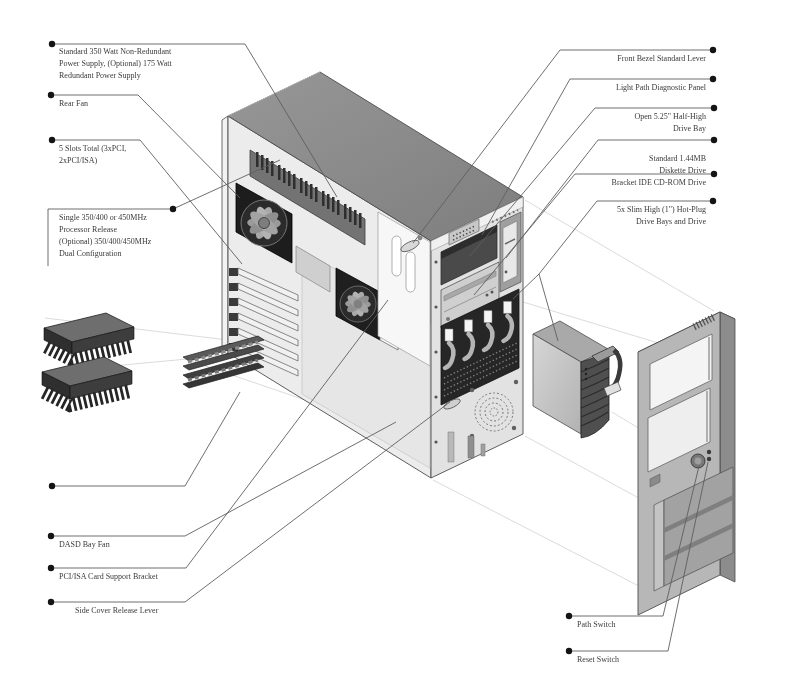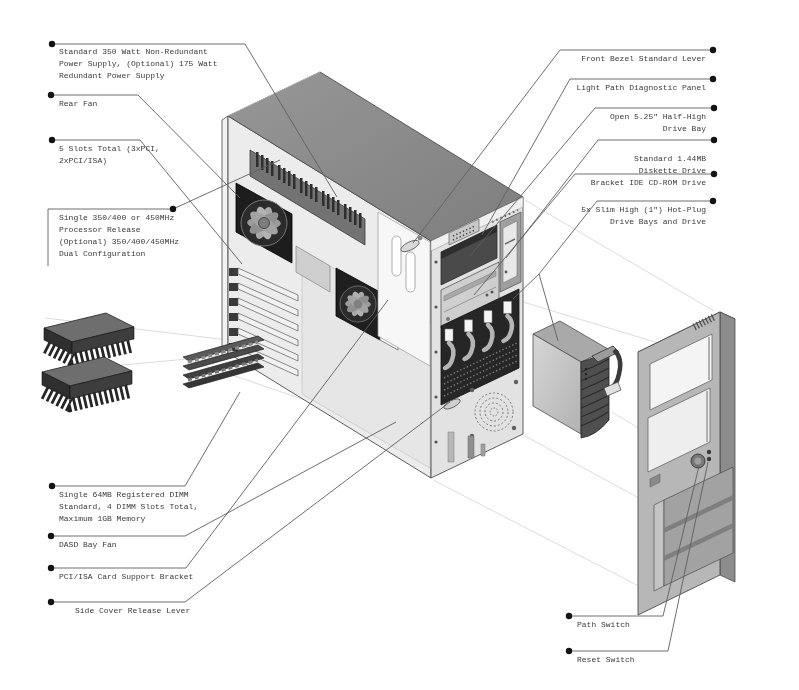--- a/index.html
+++ b/index.html
@@ -1,17 +1,17 @@
 <!DOCTYPE html>
 <html><head>
 <meta charset="utf-8">
 <style>
   html,body{margin:0;padding:0;background:#fff;}
   .canvas{position:relative;width:799px;height:690px;background:#ffffff;overflow:hidden;
-          font-family:Liberation Mono, monospace;}
+          font-family:Liberation Serif, serif;}
   svg{position:absolute;left:0;top:0;}
   .lbl{position:absolute;font-size:8px;line-height:12px;color:#3a3a3a;white-space:nowrap;}
   .lbl.right{text-align:right;}
 </style>
 </head>
 <body>
 <div class="canvas">
 
 <svg width="799" height="690" viewBox="0 0 799 690">
   <defs>
@@ -337,25 +337,20 @@
 <div class="lbl" style="left:59px;top:143px">
   <div>5 Slots Total (3xPCI,</div>
   <div>2xPCI/ISA)</div>
 </div>
 <div class="lbl" style="left:59px;top:212px">
   <div>Single 350/400 or 450MHz</div>
   <div>Processor Release</div>
   <div>(Optional) 350/400/450MHz</div>
   <div>Dual Configuration</div>
 </div>
-<div class="lbl" style="left:59px;top:489px">
-  <div>Single 64MB Registered DIMM</div>
-  <div>Standard, 4 DIMM Slots Total,</div>
-  <div>Maximum 1GB Memory</div>
-</div>
 <div class="lbl" style="left:59px;top:539px">
   <div>DASD Bay Fan</div>
 </div>
 <div class="lbl" style="left:59px;top:571px">
   <div>PCI/ISA Card Support Bracket</div>
 </div>
 <div class="lbl" style="left:75px;top:605px">
   <div>Side Cover Release Lever</div>
 </div>
 

